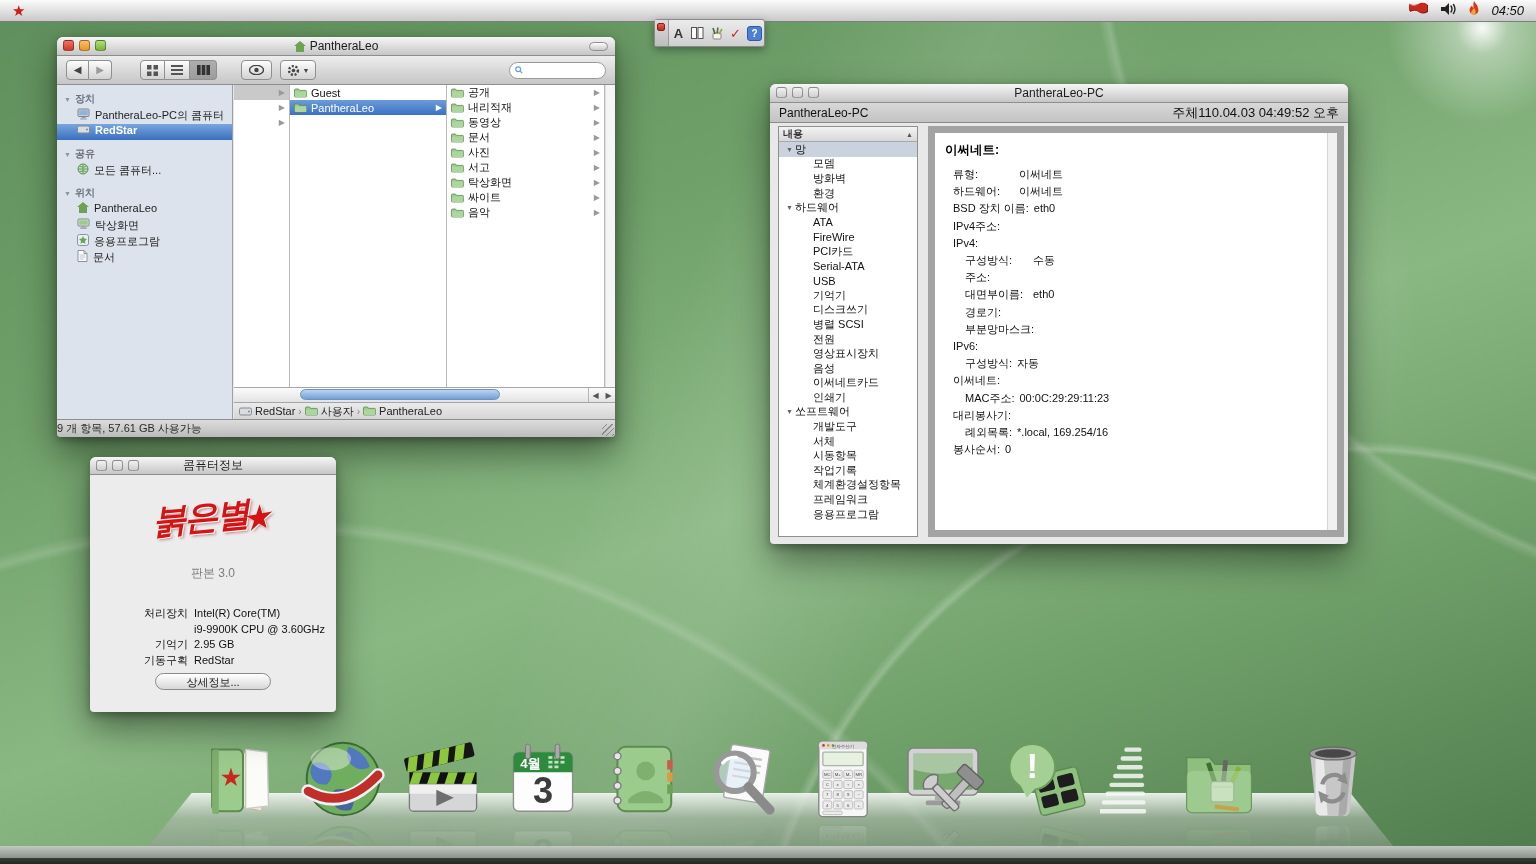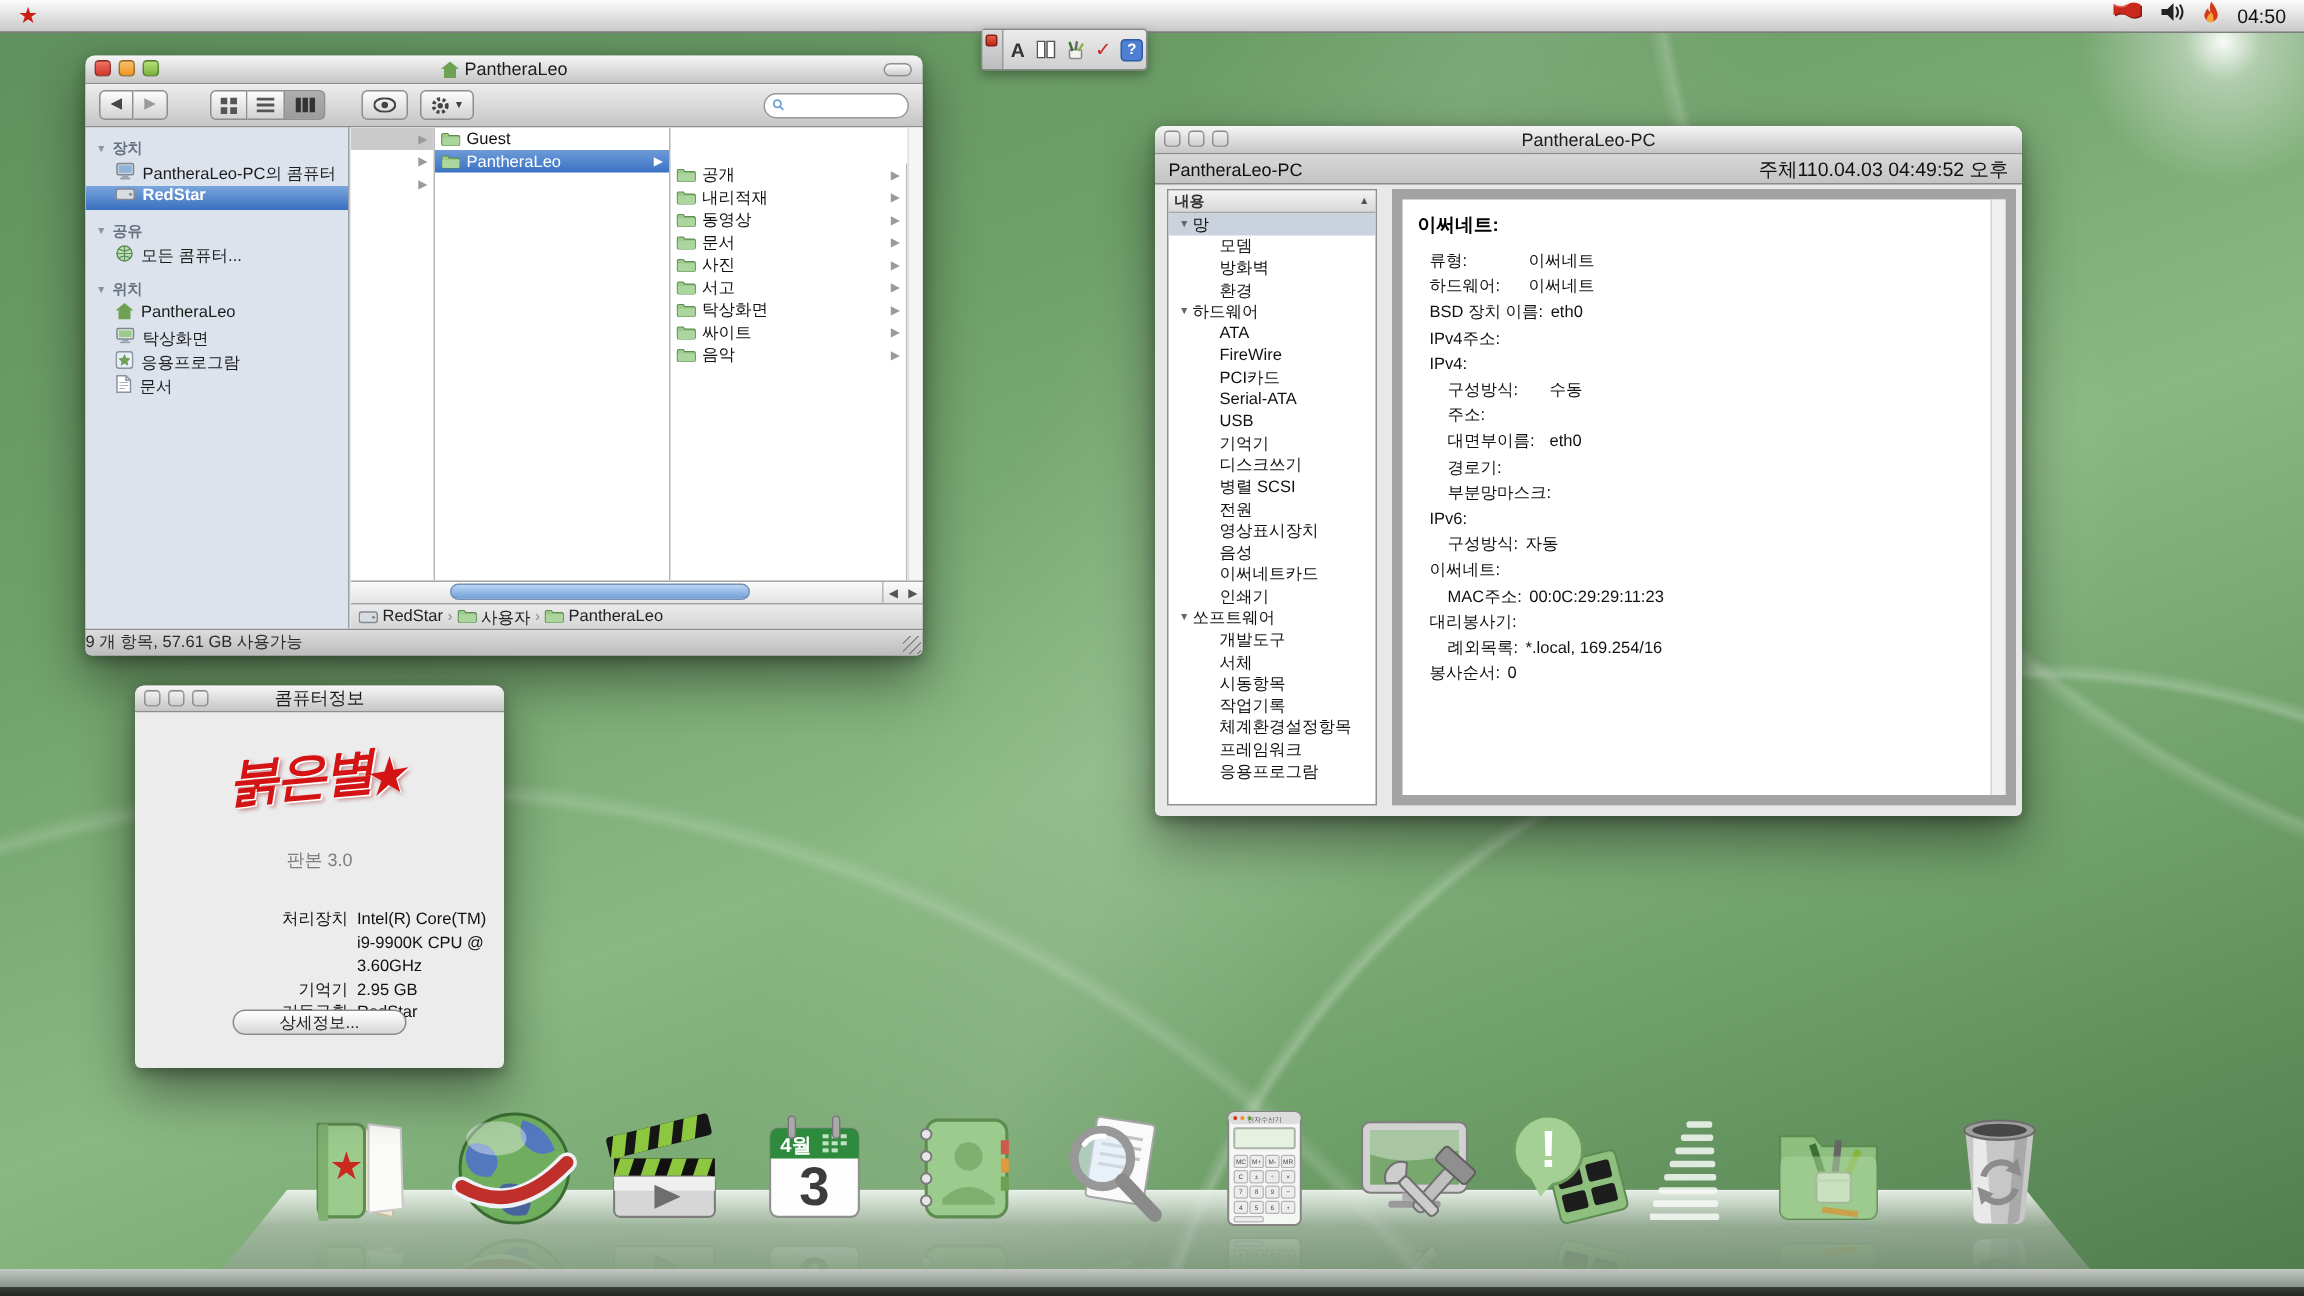--- a/index.html
+++ b/index.html
@@ -13,21 +13,21 @@
       radial-gradient(circle at 1800px -100px, rgba(255,255,255,0) 696px, rgba(255,255,255,.18) 702px, rgba(255,255,255,0) 712px),
       linear-gradient(115deg, rgba(255,255,255,0) 42%, rgba(255,255,255,.10) 52%, rgba(255,255,255,0) 62%),
       linear-gradient(160deg,#5f8f5c 0%,#6fa069 30%,#8ab883 55%,#70a06a 75%,#4f7c4c 100%);}
   
   .menubar{position:absolute;left:0;top:0;right:0;height:22px;z-index:40;display:flex;align-items:center;
     background:linear-gradient(#fbfbfb,#c9c9c9);border-bottom:1px solid #7e7e7e;padding:0 8px;box-sizing:border-box;}
   .mb-star{color:#cc1f14;font-size:15px;margin:0 14px 0 4px;line-height:22px;}
   .menu-item{font-size:13px;color:#111;padding:0 9px;line-height:22px;}
   .menu-item.app{font-weight:bold;}
   .mb-right{margin-left:auto;display:flex;align-items:center;gap:11px;padding-right:4px;}
-  .mb-clock{font-size:13px;color:#111;}
+  .mb-clock{font-size:13px;color:#111;font-style:italic;}
   
   .palette{position:absolute;left:654px;top:19px;height:26px;z-index:45;display:flex;align-items:center;
     background:linear-gradient(#ececec,#cfcfcf);border:1px solid #8a8a8a;border-radius:3px;box-shadow:0 3px 8px rgba(0,0,0,.35);}
   .pal-tab{width:13px;height:100%;background:linear-gradient(#dcdcdc,#bdbdbd);border-right:1px solid #9a9a9a;position:relative;}
   .pal-dot{position:absolute;left:2px;top:3px;width:8px;height:8px;border-radius:2px;background:linear-gradient(#e2604f,#b92a19);border:1px solid #8d1d12;box-sizing:border-box;}
   .pal-btn{width:19px;height:100%;display:flex;align-items:center;justify-content:center;font-size:13px;color:#333;}
   .pal-help{background:#4f7fd0;color:#fff;font-size:10px;font-weight:bold;width:13px;height:13px;border-radius:3px;display:flex;align-items:center;justify-content:center;border:1px solid #2d5aa6;}
   .pal-check{color:#c22;font-weight:bold;font-size:13px;}
   
   .window{position:absolute;border-radius:6px 6px 4px 4px;background:#e8e8e8;
@@ -57,21 +57,21 @@
   .gap28{width:28px;}.gap24{width:24px;}.gap8{width:8px;}
   .search{margin-left:auto;width:97px;height:17px;border-radius:9px;background:#fff;border:1px solid #999;display:flex;align-items:center;padding:0 5px;gap:3px;box-sizing:border-box;}
   .search input{border:none;outline:none;width:70px;font-size:10px;background:transparent;}
   .fm-sidebar{position:absolute;left:0;top:48px;width:176px;bottom:18px;background:#dde3ec;border-right:1px solid #99a0aa;box-sizing:border-box;overflow:hidden;}
   .sb-header{font-size:10px;font-weight:bold;color:#68727f;padding:7px 0 2px 7px;display:flex;align-items:center;gap:4px;}
   .sb-header .tri{font-size:7px;color:#8b93a0;}
   .sb-item{height:16px;display:flex;align-items:flex-start;gap:5px;padding-left:20px;font-size:11px;color:#1c1c1c;}
   .sb-item.sel{background:linear-gradient(#7aa6dd,#3a6fc0);color:#fff;font-weight:bold;}
   .fm-cols{position:absolute;left:177px;top:48px;right:0;height:302px;background:#fff;display:flex;overflow:hidden;}
   .col{border-right:1px solid #b9b9b9;box-sizing:border-box;}
-  .col0{width:56px;}.col1{width:157px;}.col2{width:158px;margin-top:24px;}
+  .col0{width:56px;}.col1{width:157px;}.col2{width:158px;}
   .vscroll{flex:1;background:#f5f5f5;border-left:1px solid #e0e0e0;}
   .col-row{height:15px;display:flex;align-items:center;padding:0 4px 0 4px;font-size:11px;gap:4px;color:#111;white-space:nowrap;}
   .col-row .chev{margin-left:auto;color:#9a9a9a;font-size:8px;}
   .col-row.sel{background:linear-gradient(#6d9bd8,#3a72c4);color:#fff;}
   .col-row.sel .chev{color:#fff;}
   .col-row.graysel{background:#c9c9c9;}
   .fm-hscroll{position:absolute;left:177px;right:0;top:350px;height:15px;background:linear-gradient(#fbfbfb,#e3e3e3);border-top:1px solid #a6a6a6;box-sizing:border-box;}
   .hthumb{position:absolute;left:66px;width:200px;top:1px;height:11px;border-radius:6px;background:linear-gradient(#bcd5f2,#6f9fd8);border:1px solid #7291b8;box-sizing:border-box;}
   .harrows{position:absolute;right:0;top:0;bottom:0;display:flex;align-items:center;border-left:1px solid #b5b5b5;}
   .harrows span{width:13px;text-align:center;font-size:8px;color:#555;}
@@ -104,21 +104,21 @@
   
   .about{left:90px;top:457px;width:246px;height:255px;background:#ececec;}
   .about .titlebar{height:17px;}
   .logo-wrap{margin-top:20px;text-align:center;height:64px;position:relative;}
   .rs-logo{font-size:34px;font-weight:bold;font-style:italic;color:#d41414;letter-spacing:-2px;display:inline-block;transform:rotate(-5deg);
     text-shadow:1px 1px 0 #fff,2px 2px 3px rgba(140,0,0,.45);}
   .rs-star{color:#d41414;font-size:34px;display:inline-block;transform:rotate(-10deg) skewX(-12deg);margin-left:-4px;
     text-shadow:1px 1px 0 #fff,2px 2px 3px rgba(140,0,0,.45);}
   .about-version{text-align:center;font-size:12px;color:#7d7d7d;margin-top:6px;}
   .specs{margin-top:24px;}
-  .spec-row{display:flex;font-size:11px;line-height:15.5px;color:#111;margin-left:44px;}
+  .spec-row{display:flex;font-size:11px;line-height:15.5px;color:#111;}
   .spec-l{width:98px;text-align:right;padding-right:6px;flex:none;}
   .spec-v{white-space:pre-line;}
   .about-btn{position:absolute;left:50%;transform:translateX(-50%);bottom:22px;width:116px;height:17px;border-radius:9px;
     background:linear-gradient(#ffffff,#d7d7d7);border:1px solid #8a8a8a;font-size:11px;color:#222;text-align:center;line-height:16px;box-sizing:border-box;}
   
   .shelf-back{position:absolute;left:148px;right:142px;top:793px;height:53px;z-index:2;
     clip-path:polygon(3.5% 0,96.5% 0,100% 100%,0 100%);
     background:linear-gradient(180deg,rgba(238,243,238,.92),rgba(180,188,180,.6) 45%,rgba(148,156,148,.5));
     border-top:1px solid rgba(255,255,255,.85);}
   .shelf-front{position:absolute;left:0;right:0;top:846px;height:12px;z-index:2;background:linear-gradient(#c3c8c3,#8b928b);}

